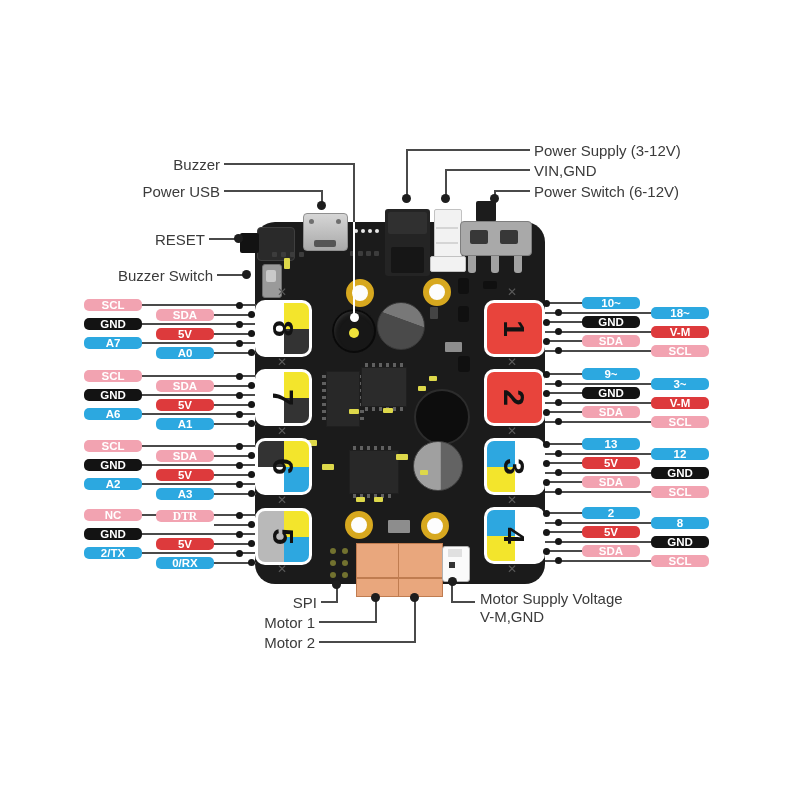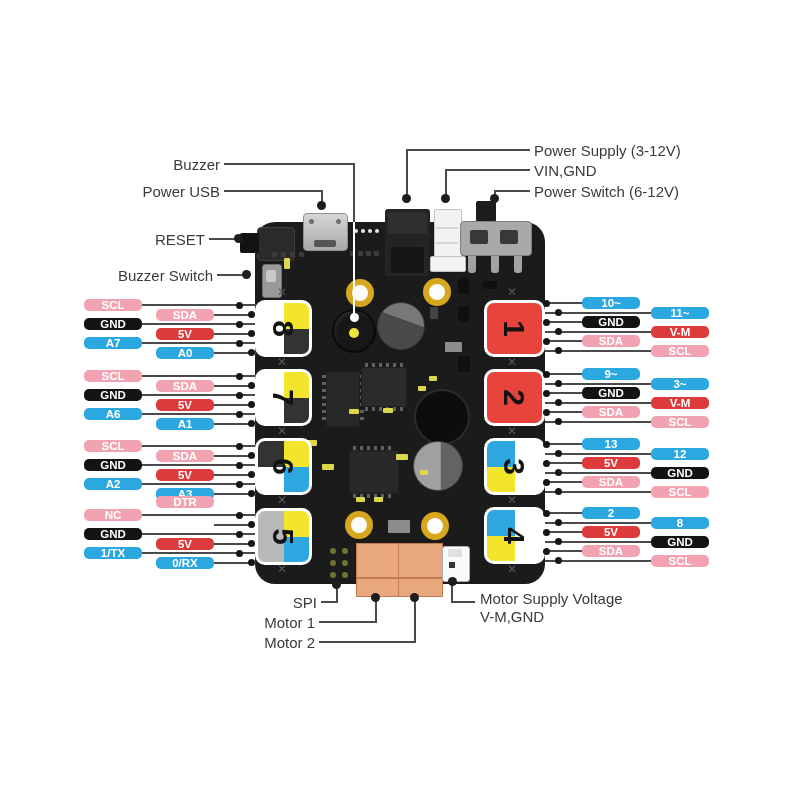--- a/index.html
+++ b/index.html
@@ -202,39 +202,39 @@
     <div class="dot pdot" style="left: 235.5px; top: 480.5px;"></div>
     <div class="pin-pill c-blue" style="left: 84px; top: 478px; text-align: center;">A2</div>
     <div class="line" style="left: 214px; top: 492.5px; width: 42px; height: 2px;"></div>
     <div class="dot pdot" style="left: 247.5px; top: 490px;"></div>
     <div class="pin-pill c-blue" style="left: 156px; top: 487.5px;">A3</div>
     <div class="line" style="left: 142px; top: 514px; width: 114px; height: 2px;"></div>
     <div class="dot pdot" style="left: 235.5px; top: 511.5px;"></div>
     <div class="pin-pill c-pink" style="left: 84px; top: 509px;">NC</div>
     <div class="line" style="left: 214px; top: 523.5px; width: 42px; height: 2px;"></div>
     <div class="dot pdot" style="left: 247.5px; top: 521px;"></div>
-    <div class="pin-pill c-pink" style="left: 156px; top: 496px;">DTR</div>
+    <div class="pin-pill c-pink" style="left: 156px; top: 510px; font-family: Liberation Serif, serif;">DTR</div>
     <div class="line" style="left: 142px; top: 533px; width: 114px; height: 2px;"></div>
     <div class="dot pdot" style="left: 235.5px; top: 530.5px;"></div>
     <div class="pin-pill c-black" style="left: 84px; top: 528px;">GND</div>
     <div class="line" style="left: 214px; top: 542.5px; width: 42px; height: 2px;"></div>
     <div class="dot pdot" style="left: 247.5px; top: 540px;"></div>
     <div class="pin-pill c-red" style="left: 156px; top: 537.5px;">5V</div>
     <div class="line" style="left: 142px; top: 552px; width: 114px; height: 2px;"></div>
     <div class="dot pdot" style="left: 235.5px; top: 549.5px;"></div>
-    <div class="pin-pill c-blue" style="left: 84px; top: 547px;">1/TX</div>
+    <div class="pin-pill c-blue" style="left: 84px; top: 547px;">2/TX</div>
     <div class="line" style="left: 214px; top: 561.5px; width: 42px; height: 2px;"></div>
     <div class="dot pdot" style="left: 247.5px; top: 559px;"></div>
     <div class="pin-pill c-blue" style="left: 156px; top: 556.5px;">0/RX</div>
     <div class="line" style="left: 545px; top: 302px; width: 37px; height: 2px;"></div>
     <div class="dot pdot" style="left: 542.5px; top: 299.5px;"></div>
     <div class="pin-pill c-blue" style="left: 582px; top: 297px;">10~</div>
     <div class="line" style="left: 545px; top: 311.5px; width: 106px; height: 2px;"></div>
     <div class="dot pdot" style="left: 554.5px; top: 309px;"></div>
-    <div class="pin-pill c-blue" style="left: 651px; top: 306.5px;">11~</div>
+    <div class="pin-pill c-blue" style="left: 651px; top: 306.5px;">18~</div>
     <div class="line" style="left: 545px; top: 321px; width: 37px; height: 2px;"></div>
     <div class="dot pdot" style="left: 542.5px; top: 318.5px;"></div>
     <div class="pin-pill c-black" style="left: 582px; top: 316px;">GND</div>
     <div class="line" style="left: 545px; top: 330.5px; width: 106px; height: 2px;"></div>
     <div class="dot pdot" style="left: 554.5px; top: 328px;"></div>
     <div class="pin-pill c-red" style="left: 651px; top: 325.5px;">V-M</div>
     <div class="line" style="left: 545px; top: 340px; width: 37px; height: 2px;"></div>
     <div class="dot pdot" style="left: 542.5px; top: 337.5px;"></div>
     <div class="pin-pill c-pink" style="left: 582px; top: 335px;">SDA</div>
     <div class="line" style="left: 545px; top: 349.5px; width: 106px; height: 2px;"></div>

